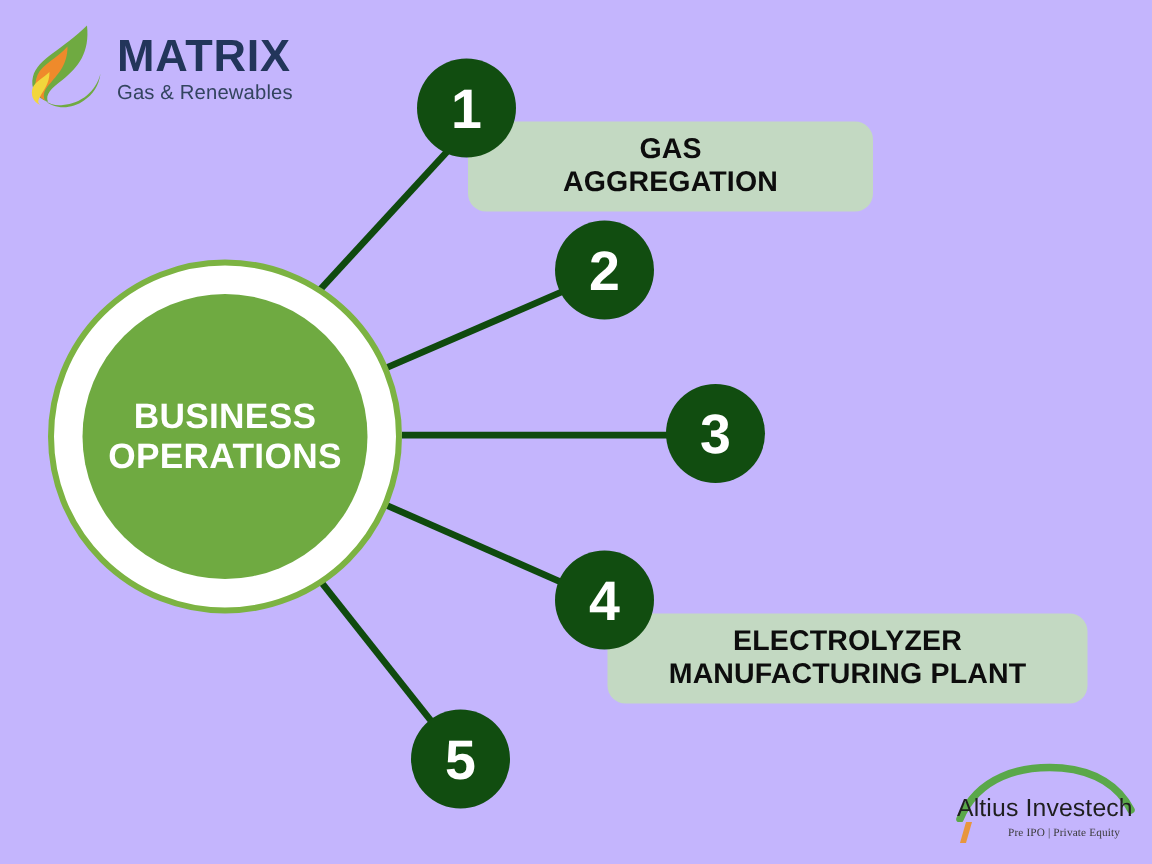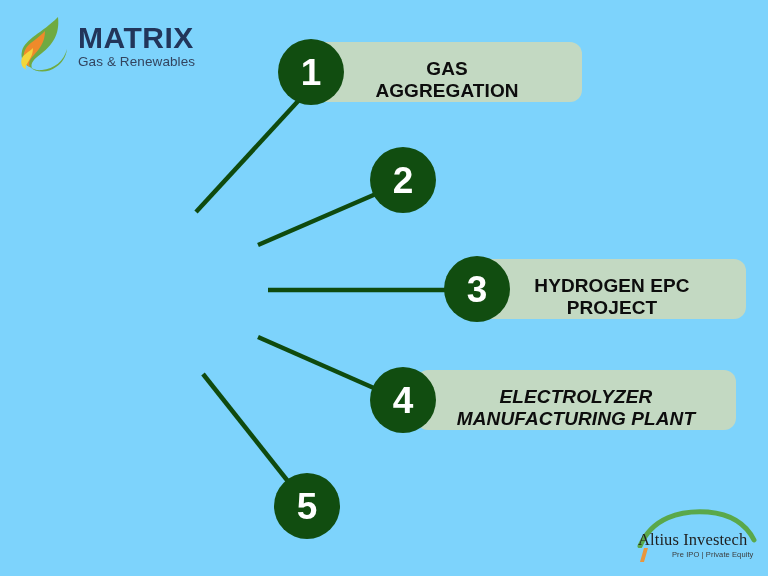--- a/index.html
+++ b/index.html
@@ -13,21 +13,21 @@
     background: #f7f7f7;
     font-family: "Liberation Sans", sans-serif;
     overflow: hidden;
     position: relative;
   }
 
   #canvas {
     position: relative;
     width: 768px;
     height: 576px;
-    background: #7dd3fc;
+    background: #c4b5fd;
   }
 
   
   #connectors {
     position: absolute;
     left: 0;
     top: 0;
     width: 768px;
     height: 576px;
     z-index: 1;
@@ -105,24 +105,25 @@
     text-align: center;
     letter-spacing: 0.2px;
     white-space: pre-line;
     font-family: "Liberation Sans", sans-serif;
   }
   .pill {
     position: absolute;
     background: #c3d9c2;
     border-radius: 12px;
     display: flex;
-    align-items: flex-end;
+    align-items: center;
     justify-content: center;
     box-sizing: border-box;
     z-index: 4;
+    margin-top: 39px;
   }
   .pill-text {
     color: #0d0d0d;
     font-weight: bold;
     font-size: 19px;
     line-height: 1.17;
     text-align: center;
     white-space: pre-line;
     letter-spacing: 0.1px;
     font-family: "Liberation Sans", sans-serif;
@@ -160,30 +161,30 @@
     width: 126px;
     height: 40px;
   }
   #altius-name {
     position: absolute;
     left: 4px;
     top: 22px;
     font-size: 16.5px;
     color: #1f1f1f;
     letter-spacing: 0.1px;
-    font-family: Liberation Serif, serif;
+    font-family: Liberation Sans, sans-serif;
   }
   #altius-tagline {
     position: absolute;
     left: 38px;
     top: 42px;
     font-size: 7.5px;
     color: #3a3a3a;
     letter-spacing: 0.1px;
-    font-family: Liberation Sans, sans-serif;
+    font-family: Liberation Serif, serif;
     text-align: right;
   }
   #altius-slash {
     position: absolute;
     left: 8px;
     top: 40px;
     width: 4px;
     height: 14px;
     background: #e8963c;
     transform: skewX(-16deg);
@@ -210,42 +211,44 @@
         <path d="M31 16 C31 28 25 34 20 40 C16 44 14 48 16 52 C10 49 8 42 11 35 C14 28 24 24 31 16 Z" fill="#ef8a2b"></path>
         <path d="M19 33 C19 41 15 45 13 49 C11 52 11 54 13 55 C8 53 6 48 8 43 C10 39 15 37 19 33 Z" fill="#f2d63c"></path>
       </svg>
     </div>
     <div id="brand-wordmark">
       <div id="brand-name">MATRIX</div>
       <div id="brand-tagline">Gas &amp; Renewables</div>
     </div>
   </div>
 
+  <div id="hub">
+    <div id="hub-disc">
+      <div id="hub-label">BUSINESS
+OPERATIONS</div>
+    </div>
+  </div>
 
   <div class="pill" style="left:312px; top:42px; width:270px; height:60px;">
     <div class="pill-text">GAS
 AGGREGATION</div>
   </div>
   <div class="badge" style="left:278px; top:39px; width:66px; height:66px;">
     <div class="badge-num">1</div>
   </div>
 
   <div class="badge" style="left:370px; top:147px; width:66px; height:66px;">
     <div class="badge-num">2</div>
   </div>
 
-  <div class="pill" style="left:478px; top:259px; width:268px; height:60px;">
-    <div class="pill-text">HYDROGEN EPC
-PROJECT</div>
-  </div>
   <div class="badge" style="left:444px; top:256px; width:66px; height:66px;">
     <div class="badge-num">3</div>
   </div>
 
-  <div class="pill" style="left:416px; top:370px; width:320px; height:60px;font-style:italic;">
+  <div class="pill" style="left:405px; top:370px; width:320px; height:60px;">
     <div class="pill-text">ELECTROLYZER
 MANUFACTURING PLANT</div>
   </div>
   <div class="badge" style="left:370px; top:367px; width:66px; height:66px;">
     <div class="badge-num">4</div>
   </div>
 
   <div class="badge" style="left:274px; top:473px; width:66px; height:66px;">
     <div class="badge-num">5</div>
   </div>

